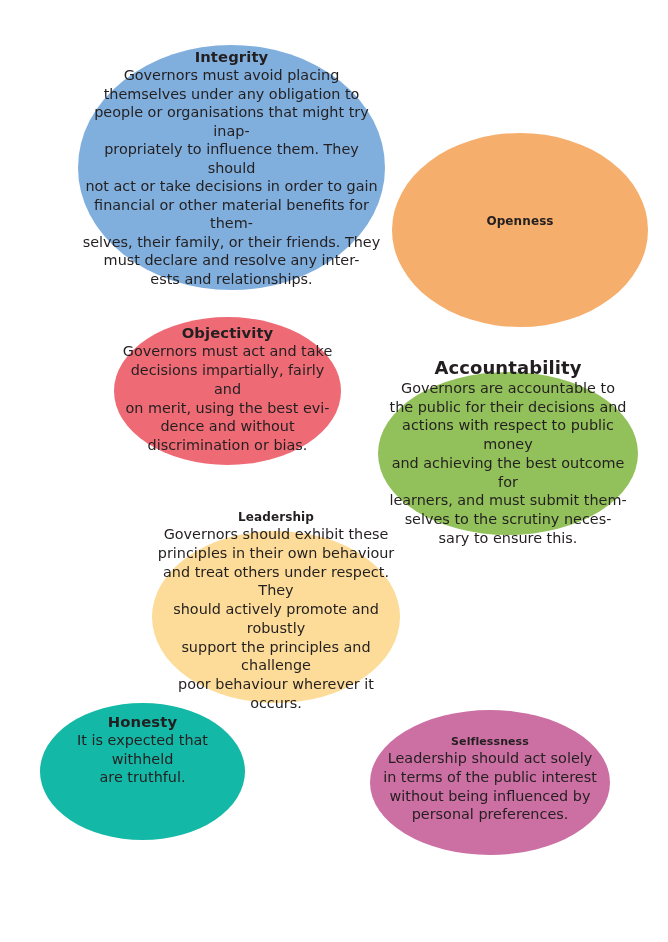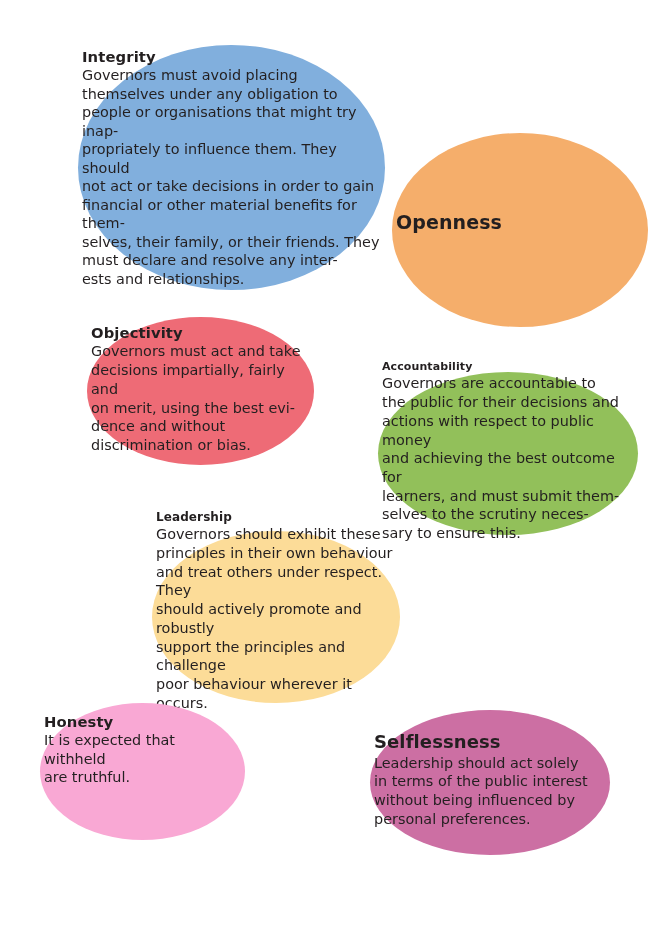--- a/index.html
+++ b/index.html
@@ -20,20 +20,21 @@
   }
   .bubble {
     position: absolute;
     border-radius: 50%;
     display: flex;
     align-items: center;
     justify-content: center;
     box-sizing: border-box;
   }
   .bubble-inner {
+    text-align: center;
     color: #231f20;
     line-height: 1.30;
     padding: 0 4px;
   }
   .bubble-title {
     display: block;
     font-weight: bold;
     letter-spacing: 0.1px;
   }
   .bubble-body {
@@ -60,25 +61,25 @@
     left: 392px; top: 133px;
     width: 256px; height: 194px;
     background: #f5ae6b;
   }
   #bubble-openness .bubble-inner {
     font-size: 14.4px;
     line-height: 1.30;
     width: 252px;
     transform: translateY(-8px);
   }
-  #bubble-openness .bubble-title { font-size: 19px; }
+  #bubble-openness .bubble-title { font-size: 12px; }
 
   
   #bubble-objectivity {
-    left: 87px; top: 317px;
+    left: 114px; top: 317px;
     width: 227px; height: 148px;
     background: #ee6b76;
   }
   #bubble-objectivity .bubble-inner {
     font-size: 14.4px;
     line-height: 1.30;
     width: 224px;
     transform: translateY(-2px);
   }
   #bubble-objectivity .bubble-title { font-size: 14.8px; }
@@ -88,21 +89,21 @@
     left: 378px; top: 372px;
     width: 260px; height: 163px;
     background: #92c05a;
   }
   #bubble-accountability .bubble-inner {
     font-size: 14.4px;
     line-height: 1.30;
     width: 258px;
     transform: translateY(-2px);
   }
-  #bubble-accountability .bubble-title { font-size: 11px; }
+  #bubble-accountability .bubble-title { font-size: 18px; }
 
   
   #bubble-leadership {
     left: 152px; top: 531px;
     width: 248px; height: 172px;
     background: #fcdc98;
   }
   #bubble-leadership .bubble-inner {
     font-size: 14.4px;
     line-height: 1.30;
@@ -130,21 +131,21 @@
     left: 370px; top: 710px;
     width: 240px; height: 145px;
     background: #cc6fa3;
   }
   #bubble-selflessness .bubble-inner {
     font-size: 14.4px;
     line-height: 1.30;
     width: 238px;
     transform: translateY(-3px);
   }
-  #bubble-selflessness .bubble-title { font-size: 18px; }
+  #bubble-selflessness .bubble-title { font-size: 11px; }
 </style>
 </head>
 <body style="background: rgb(255, 255, 255);">
 
 <div id="canvas">
 
   <div class="bubble" id="bubble-integrity" style="background: rgb(129, 175, 221);">
     <div class="bubble-inner" style="color: rgb(35, 31, 32);">
       <span class="bubble-title">Integrity</span>
       <span class="bubble-body">Governors must avoid placing
@@ -194,21 +195,21 @@
       <span class="bubble-title">Leadership</span>
       <span class="bubble-body">Governors should exhibit these
 principles in their own behaviour
 and treat others under respect. They
 should actively promote and robustly
 support the principles and challenge
 poor behaviour wherever it occurs.</span>
     </div>
   </div>
 
-  <div class="bubble" id="bubble-honesty" style="background: #f9a8d4;">
+  <div class="bubble" id="bubble-honesty" style="background: #14b8a6;">
     <div class="bubble-inner" style="color: rgb(35, 31, 32);">
       <span class="bubble-title">Honesty</span>
       <span class="bubble-body">It is expected that withheld
 are truthful.</span>
     </div>
   </div>
 
   <div class="bubble" id="bubble-selflessness" style="background: rgb(204, 111, 163);">
     <div class="bubble-inner" style="color: rgb(35, 31, 32);">
       <span class="bubble-title">Selflessness</span>

